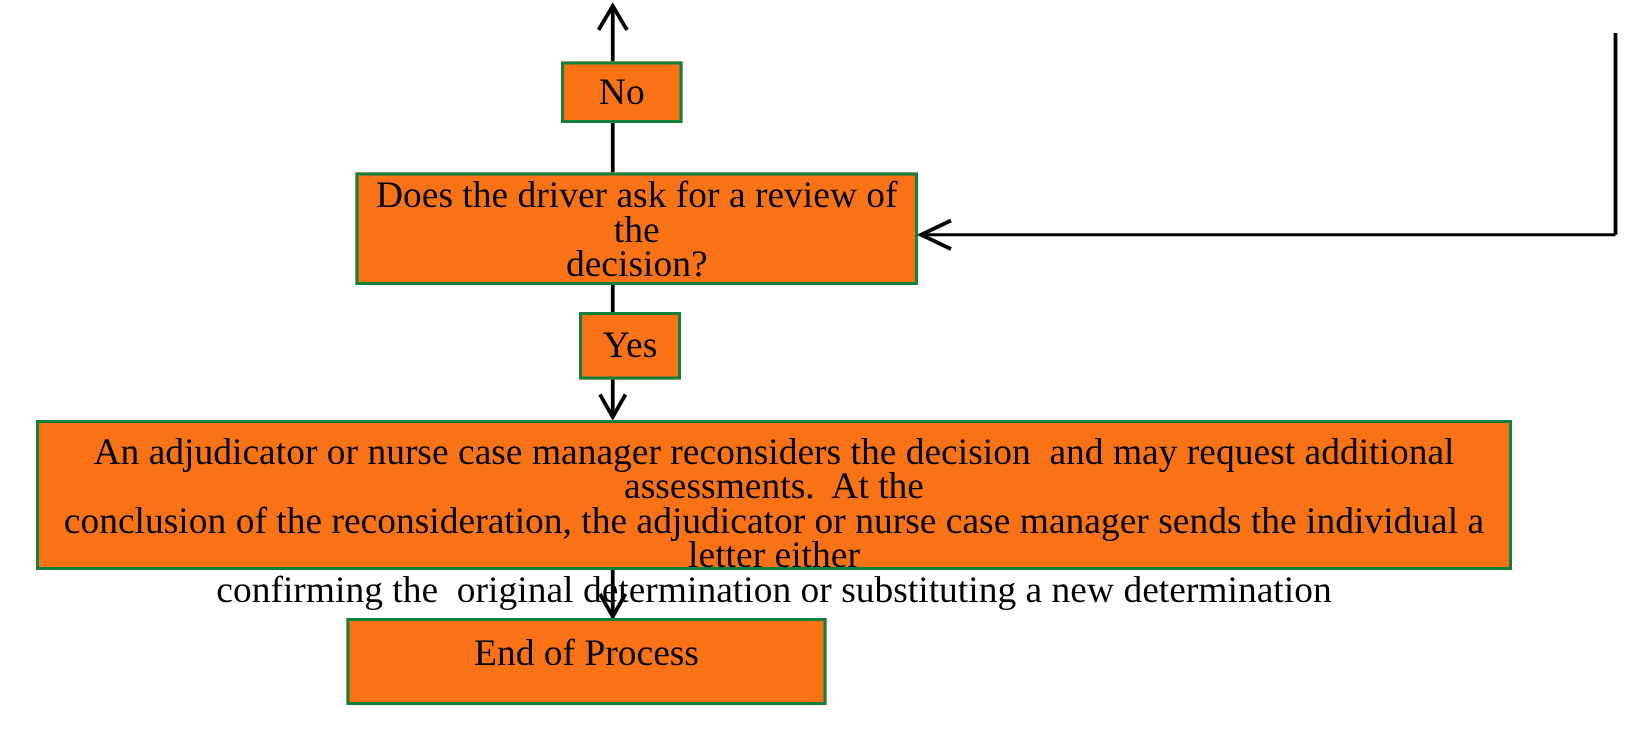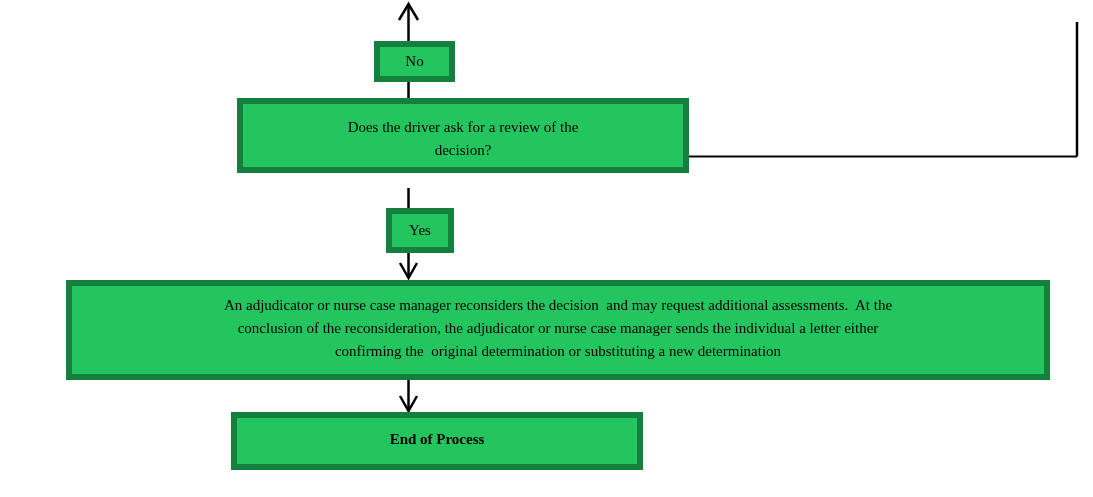--- a/index.html
+++ b/index.html
@@ -19,49 +19,49 @@
   .connector-layer {
     position: absolute;
     left: 0;
     top: 0;
     width: 1093px;
     height: 497px;
   }
   .node {
     position: absolute;
     box-sizing: border-box;
-    border: 6px solid #15803d;
-    background: #22c55e;
+    border: 2px solid #15803d;
+    background: #f97316;
     display: flex;
     justify-content: center;
     align-items: center;
     text-align: center;
-    font-size: 15px;
+    font-size: 25px;
     line-height: 23px;
   }
   .node .label {
     white-space: pre-wrap;
   }
   .node-no {
     left: 374px; top: 41px; width: 81px; height: 41px;
   }
   .node-decision {
-    left: 237px; top: 98px; width: 452px; height: 75px;
-    align-items: center; padding-top: 7px;
+    left: 237px; top: 115px; width: 375px; height: 75px;
+    align-items: flex-end; padding-top: 7px;
   }
   .node-yes {
     left: 386px; top: 208px; width: 68px; height: 45px; justify-content: center;
   }
   .node-reconsideration {
     left: 24px; top: 280px; width: 984px; height: 100px;
-    align-items: flex-start; padding-top: 8px; margin-left: 42px;
+    align-items: flex-start; padding-top: 8px;
   }
   .node-end {
-    left: 231px; top: 412px; width: 412px; height: 58px;
-    align-items: flex-start; padding-top: 10px; font-weight: bold;
+    left: 231px; top: 412px; width: 320px; height: 58px;
+    align-items: flex-start; padding-top: 10px;
   }
 </style>
 </head>
 <body>
 
 <div class="canvas">
 
   <svg class="connector-layer" viewBox="0 0 1093 497" xmlns="http://www.w3.org/2000/svg" fill="none" stroke="#000000">
 
     <line x1="408.5" y1="41" x2="408.5" y2="6" stroke-width="2.5"></line>

